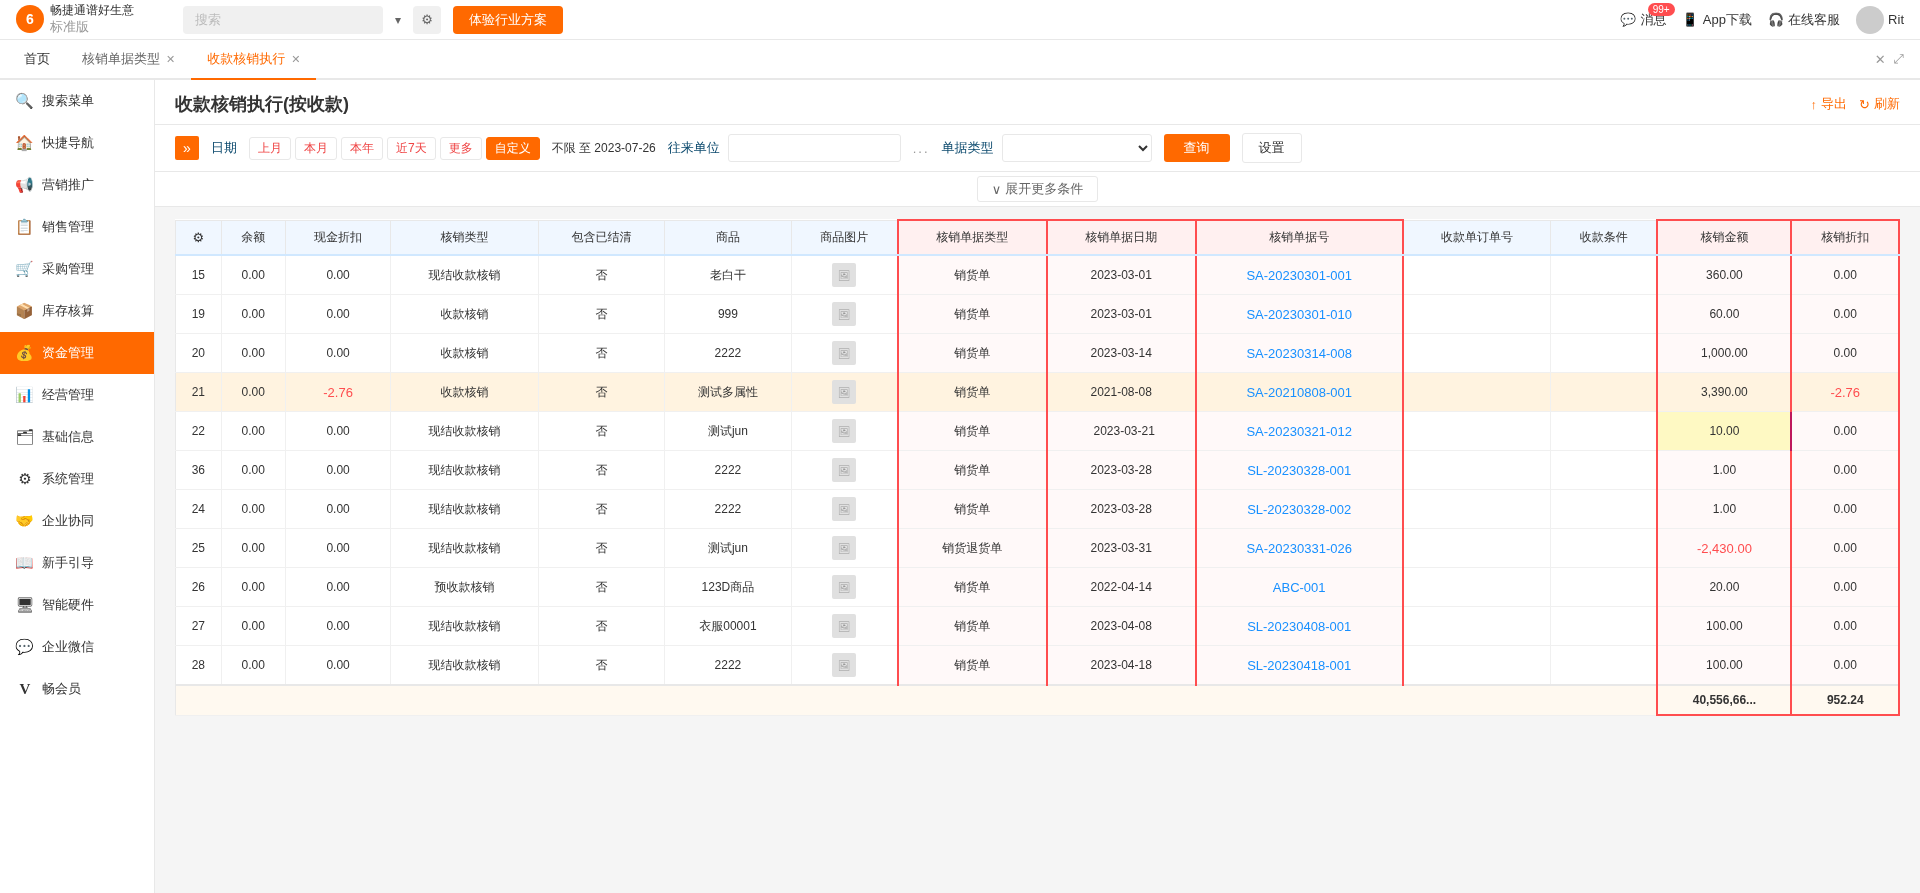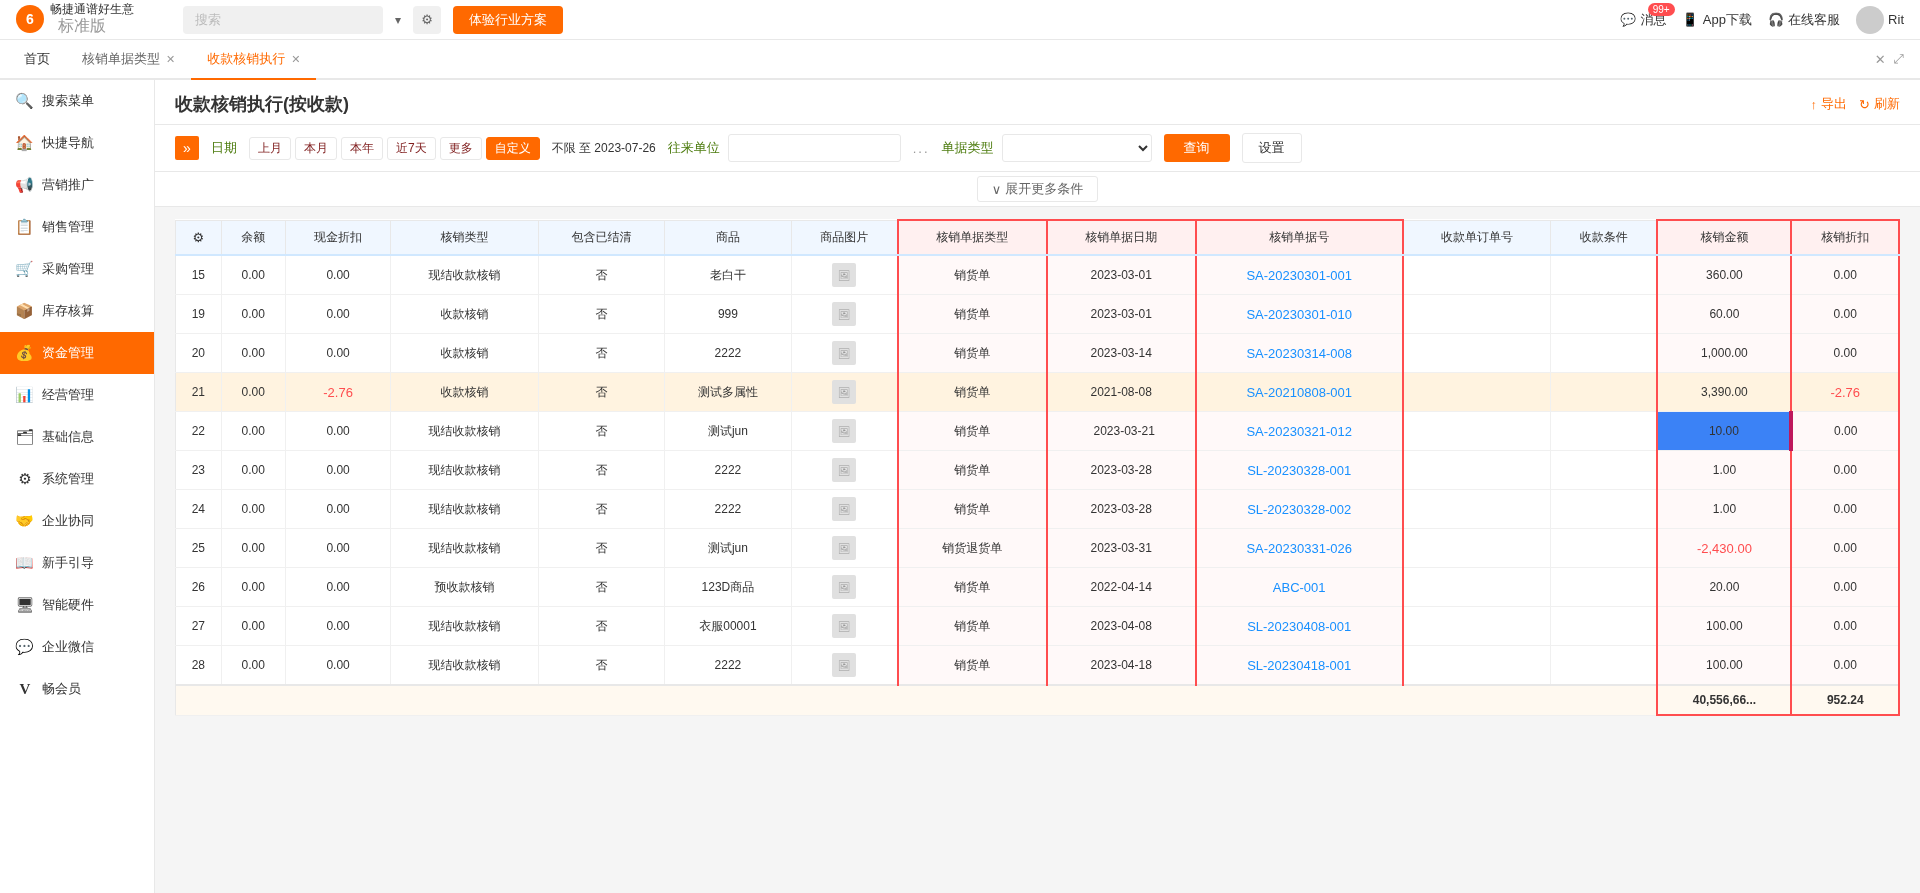--- a/index.html
+++ b/index.html
@@ -3,21 +3,21 @@
   <meta charset="utf-8">
   <style>
     * { box-sizing: border-box; margin: 0; padding: 0; font-family: 'Microsoft YaHei', Arial, sans-serif; font-size: 13px; }
     body { background: #f5f5f5; width: 1920px; min-height: 893px; overflow-x: hidden; }
 
     
     .top-bar { height: 40px; background: #fff; display: flex; align-items: center; padding: 0 16px; border-bottom: 1px solid #e8e8e8; gap: 12px; }
     .logo-area { display: flex; align-items: center; gap: 6px; width: 155px; }
     .logo-icon { width: 28px; height: 28px; background: #ff6900; border-radius: 50%; display: flex; align-items: center; justify-content: center; color: #fff; font-weight: bold; font-size: 14px; }
     .logo-text { font-size: 12px; color: #333; line-height: 1.2; }
-    .logo-sub { font-size: 16px; color: #999; margin-left: 8px; }
+    .logo-sub { font-size: 13px; color: #999; }
     .search-box { background: #f0f0f0; border-radius: 4px; padding: 4px 12px; color: #999; font-size: 12px; width: 200px; height: 28px; display: flex; align-items: center; }
     .dropdown-btn { color: #666; cursor: pointer; font-size: 12px; }
     .gear-btn { width: 28px; height: 28px; background: #f0f0f0; border-radius: 4px; display: flex; align-items: center; justify-content: center; cursor: pointer; color: #666; }
     .orange-btn { background: #ff6900; color: #fff; border: none; border-radius: 4px; padding: 5px 16px; cursor: pointer; font-size: 13px; }
     .top-right { display: flex; align-items: center; gap: 16px; margin-left: auto; }
     .top-right-item { display: flex; align-items: center; gap: 4px; color: #333; cursor: pointer; font-size: 12px; position: relative; }
     .badge { background: #ff4d4f; color: #fff; border-radius: 10px; padding: 1px 5px; font-size: 10px; position: absolute; top: -8px; right: -8px; }
     .user-avatar { width: 28px; height: 28px; background: #ccc; border-radius: 50%; }
 
     
@@ -43,23 +43,23 @@
 
     
     .page-header { background: #fff; padding: 12px 20px 8px; border-bottom: 1px solid #e8e8e8; display: flex; align-items: center; justify-content: space-between; }
     .page-title { font-size: 18px; font-weight: 600; color: #333; }
     .header-actions { display: flex; gap: 12px; align-items: center; }
     .header-btn { display: flex; align-items: center; gap: 4px; color: #ff6900; cursor: pointer; font-size: 13px; }
 
     
     .filter-bar { background: #fff; padding: 8px 20px; border-bottom: 1px solid #e8e8e8; display: flex; align-items: center; gap: 12px; flex-wrap: wrap; }
     .filter-expand { width: 24px; height: 24px; background: #ff6900; color: #fff; display: flex; align-items: center; justify-content: center; cursor: pointer; border-radius: 2px; font-size: 14px; }
-    .filter-label { color: #4d7c0f; font-size: 13px; }
+    .filter-label { color: #0c4a6e; font-size: 13px; }
     .filter-date-btns { display: flex; gap: 4px; align-items: center; }
-    .date-btn { padding: 2px 8px; border: 1px solid #e8e8e8; border-radius: 3px; cursor: pointer; color: #7f1d1d; font-size: 12px; background: #fff; }
+    .date-btn { padding: 2px 8px; border: 1px solid #e8e8e8; border-radius: 3px; cursor: pointer; color: #ef4444; font-size: 12px; background: #fff; }
     .date-btn.custom { background: #ff6900; color: #fff; border-color: #ff6900; }
     .filter-date-range { color: #333; font-size: 12px; }
     .filter-dots { color: #999; letter-spacing: 2px; }
     .filter-section { display: flex; align-items: center; gap: 8px; }
     .filter-input { border: 1px solid #e8e8e8; border-radius: 3px; padding: 3px 8px; font-size: 12px; color: #333; min-width: 120px; height: 28px; }
     .filter-select { border: 1px solid #e8e8e8; border-radius: 3px; padding: 3px 8px; font-size: 12px; color: #333; min-width: 150px; height: 28px; background: #fff; }
     .query-btn { background: #ff6900; color: #fff; border: none; border-radius: 3px; padding: 5px 20px; cursor: pointer; font-size: 13px; }
     .set-btn { background: #fff; color: #333; border: 1px solid #e8e8e8; border-radius: 3px; padding: 5px 16px; cursor: pointer; font-size: 13px; }
 
     
@@ -351,25 +351,25 @@
                 <td style="">0.00</td>
                 <td style="">现结收款核销</td>
                 <td style="">否</td>
                 <td style="">测试jun</td>
                 <td style=""><div class="img-placeholder" style="">🖼</div></td>
                 <td style="border-left:2px solid #ff4d4f;border-right:2px solid #ff4d4f;background:#fff9f9;">销货单</td>
                 <td style="border-right:2px solid #ff4d4f;background:#fff9f9;padding-left:12px;">2023-03-21</td>
                 <td style="border-right:2px solid #ff4d4f;background:#fff9f9;"><a class="blue-link">SA-20230321-012</a></td>
                 <td style=""></td>
                 <td style=""></td>
-                <td style="border-left:2px solid #ff4d4f;border-right:4px solid #be185d;background:#3b82f6;">10.00</td>
-                <td style="border-right:2px solid #ff4d4f;background:#fff9f9;">0.00</td>
-              </tr>
-              <tr>
-                <td style="">23</td>
+                <td style="border-left:2px solid #ff4d4f;border-right:2px solid #be185d;background:#fef9c3;">10.00</td>
+                <td style="border-right:2px solid #ff4d4f;background:#fff9f9;">0.00</td>
+              </tr>
+              <tr>
+                <td style="">36</td>
                 <td style="">0.00</td>
                 <td style="">0.00</td>
                 <td style="">现结收款核销</td>
                 <td style="">否</td>
                 <td style="">2222</td>
                 <td style=""><div class="img-placeholder" style="">🖼</div></td>
                 <td style="border-left:2px solid #ff4d4f;border-right:2px solid #ff4d4f;background:#fff9f9;">销货单</td>
                 <td style="border-right:2px solid #ff4d4f;background:#fff9f9;">2023-03-28</td>
                 <td style="border-right:2px solid #ff4d4f;background:#fff9f9;"><a class="blue-link">SL-20230328-001</a></td>
                 <td style=""></td>

